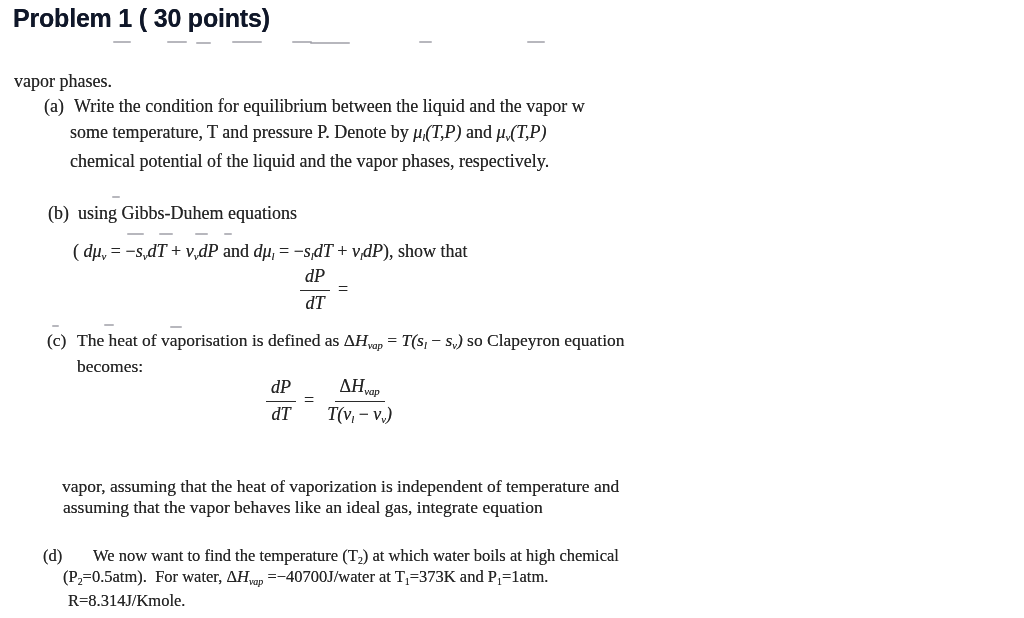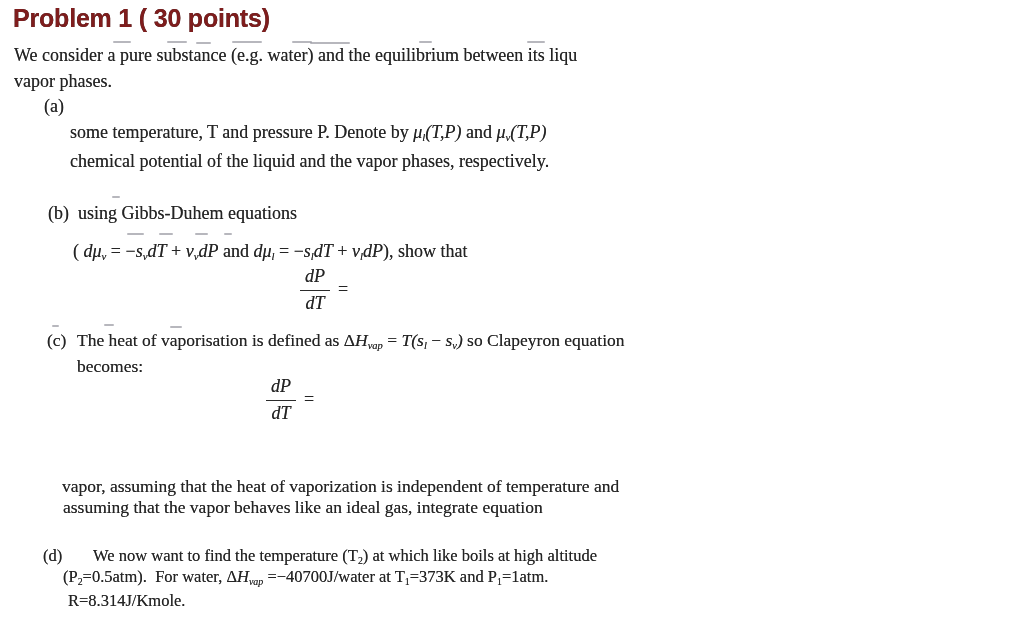--- a/index.html
+++ b/index.html
@@ -6,21 +6,21 @@
   body{width:1024px;height:618px;overflow:hidden;position:relative;}
   .page{
     position:absolute;inset:0;background:#ffffff;
     font-family:"Liberation Serif","DejaVu Serif",serif;
     color:#242424;
     text-shadow:0 0 0.6px rgba(25,25,25,0.65);
   }
   .abs{position:absolute;white-space:pre;line-height:1.22;}
   .title{
     font-family:"Liberation Sans","DejaVu Sans",sans-serif;
-    font-weight:700;font-size:25px;color:#7f1d1d;letter-spacing:-0.2px;
+    font-weight:700;font-size:25px;color:#0f172a;letter-spacing:-0.2px;
     text-shadow:0 0 0.5px rgba(0,0,0,0.8);
   }
   .f1{font-size:18px;}
   .f2{font-size:17.5px;}
   .f3{font-size:16.5px;}
   .mi{font-style:italic;}
   .msub{font-size:0.60em;vertical-align:-0.32em;letter-spacing:0;}
   .eqrow{display:inline-flex;align-items:center;gap:7px;}
   .frac{display:inline-flex;flex-direction:column;align-items:center;vertical-align:middle;}
   .frac .num{border-bottom:1.5px solid #2b2b2b;padding:0 5px 2px 5px;}
@@ -28,24 +28,24 @@
   .meq{padding:0 1px;}
   .dash{position:absolute;height:2px;background:#90909a;opacity:0.65;border-radius:1px;}
 </style>
 </head>
 <body>
 
 <div class="page">
 
   <div class="abs title" style="left:13px;top:3px">Problem 1 ( 30 points)</div>
 
-  <div class="abs f1" style="left:14px;top:45px">We consider a pure substance (e.g. water) and the equilibrium between its liqu</div>
   <div class="abs f1" style="left:14px;top:71px">vapor phases.</div>
 
   <div class="abs f1" style="left:44px;top:96px">(a)</div>
+  <div class="abs f1" style="left:74px;top:96px">Write the condition for equilibrium between the liquid and the vapor w</div>
   <div class="abs f1" style="left:70px;top:122px"><span class="mr">some temperature, T and pressure P. Denote by </span><span class="mi">μ</span><span class="mi msub">l</span><span class="mi">(T,P)</span><span class="mr"> and </span><span class="mi">μ</span><span class="mi msub">v</span><span class="mi">(T,P)</span></div>
   <div class="abs f1" style="left:70px;top:151px">chemical potential of the liquid and the vapor phases, respectively.</div>
 
   <div class="abs f1" style="left:48px;top:203px">(b)</div>
   <div class="abs f1" style="left:78px;top:203px">using Gibbs-Duhem equations</div>
   <div class="abs f1" style="left:73px;top:241px"><span class="mr">( </span><span class="mi">dμ</span><span class="mi msub">v</span><span class="mr"> = −</span><span class="mi">s</span><span class="mi msub">v</span><span class="mi">dT</span><span class="mr"> + </span><span class="mi">v</span><span class="mi msub">v</span><span class="mi">dP</span><span class="mr"> and </span><span class="mi">dμ</span><span class="mi msub">l</span><span class="mr"> = −</span><span class="mi">s</span><span class="mi msub">l</span><span class="mi">dT</span><span class="mr"> + </span><span class="mi">v</span><span class="mi msub">l</span><span class="mi">dP</span><span class="mr">), show that</span></div>
 
   <div class="abs f1 eqrow" style="left:300px;top:266px">
     <span class="frac">
       <span class="num"><span class="mi">dP</span></span>
@@ -57,27 +57,31 @@
   <div class="abs f2" style="left:47px;top:330px">(c)</div>
   <div class="abs f2" style="left:77px;top:330px"><span class="mr">The heat of vaporisation is defined as </span><span class="mr">Δ</span><span class="mi">H</span><span class="mi msub">vap</span><span class="mr"> = </span><span class="mi">T</span><span class="mi">(s</span><span class="mi msub">l</span><span class="mr"> − </span><span class="mi">s</span><span class="mi msub">v</span><span class="mi">)</span><span class="mr"> so Clapeyron equation</span></div>
   <div class="abs f2" style="left:77px;top:356px">becomes:</div>
 
   <div class="abs f1 eqrow" style="left:266px;top:376px">
     <span class="frac">
       <span class="num"><span class="mi">dP</span></span>
       <span class="den"><span class="mi">dT</span></span>
     </span>
     <span class="meq">=</span>
+    <span class="frac">
+      <span class="num"><span class="mr">Δ</span><span class="mi">H</span><span class="mi msub">vap</span></span>
+      <span class="den"><span class="mi">T</span><span class="mi">(v</span><span class="mi msub">l</span><span class="mr"> − </span><span class="mi">v</span><span class="mi msub">v</span><span class="mi">)</span></span>
+    </span>
   </div>
 
   <div class="abs f2" style="left:63px;top:497px">assuming that the vapor behaves like an ideal gas, integrate equation</div>
   <div class="abs f2" style="left:62px;top:476px">vapor, assuming that the heat of vaporization is independent of temperature and</div>
 
   <div class="abs f3" style="left:43px;top:546px">(d)</div>
-  <div class="abs f3" style="left:93px;top:546px"><span class="mr">We now want to find the temperature (T</span><span class="msub">2</span><span class="mr">) at which like boils at high altitude</span></div>
+  <div class="abs f3" style="left:93px;top:546px"><span class="mr">We now want to find the temperature (T</span><span class="msub">2</span><span class="mr">) at which water boils at high chemical</span></div>
   <div class="abs f3" style="left:63px;top:567px"><span class="mr">(P</span><span class="msub">2</span><span class="mr">=0.5atm).  For water, </span><span class="mr">Δ</span><span class="mi">H</span><span class="mi msub">vap</span><span class="mr"> =−40700J/water at T</span><span class="msub">1</span><span class="mr">=373K and P</span><span class="msub">1</span><span class="mr">=1atm.</span></div>
   <div class="abs f3" style="left:68px;top:591px">R=8.314J/Kmole.</div>
 
   <div class="dash" style="left:113px;top:41px;width:18px"></div>
   <div class="dash" style="left:167px;top:41px;width:20px"></div>
   <div class="dash" style="left:196px;top:42px;width:15px"></div>
   <div class="dash" style="left:232px;top:41px;width:30px"></div>
   <div class="dash" style="left:292px;top:41px;width:20px"></div>
   <div class="dash" style="left:310px;top:42px;width:40px"></div>
   <div class="dash" style="left:419px;top:41px;width:13px"></div>

